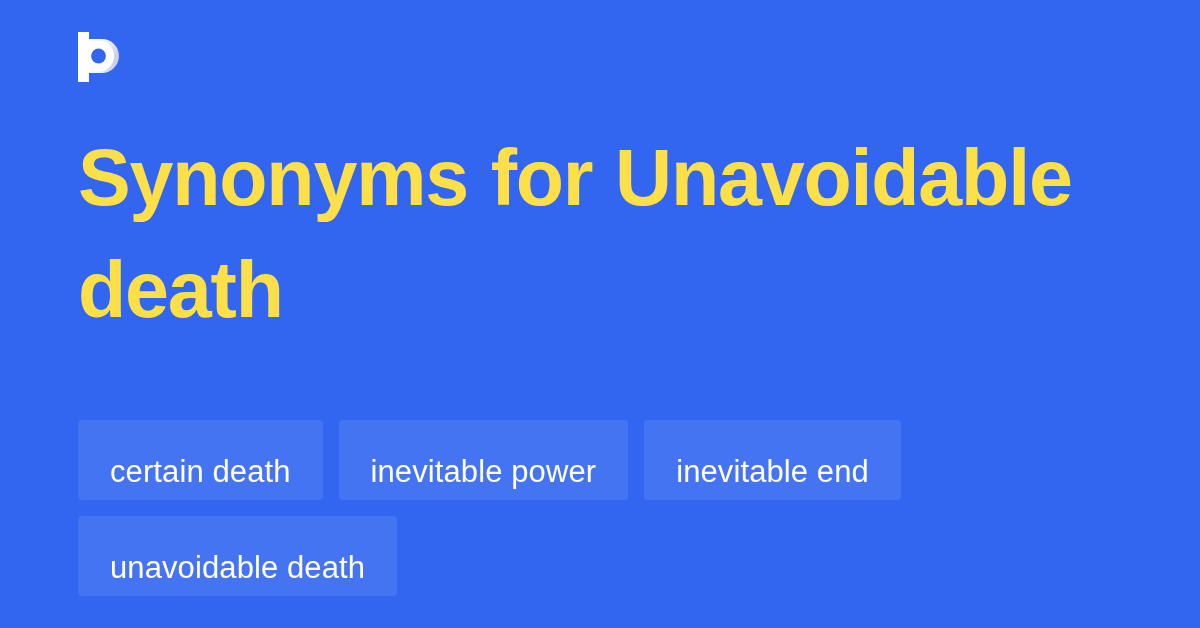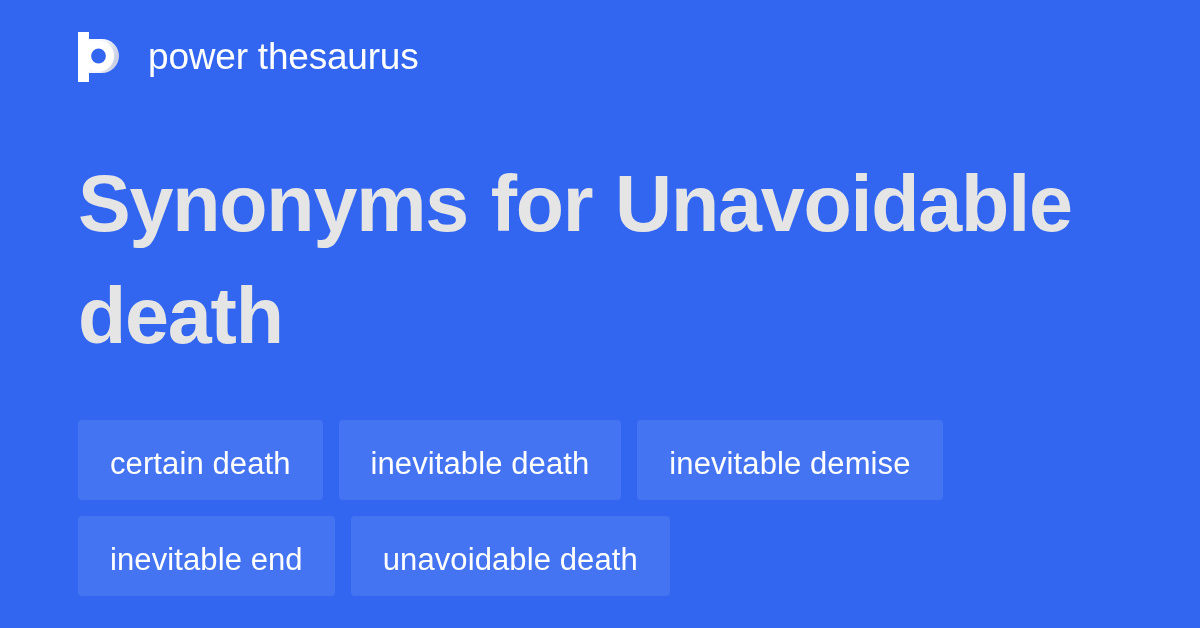--- a/index.html
+++ b/index.html
@@ -48,24 +48,24 @@
     line-height: 40px;
     font-weight: 400;
     letter-spacing: -0.2px;
     white-space: nowrap;
   }
 
   
   .headline {
     position: absolute;
     left: 78px;
-    top: 148px;
+    top: 122px;
     width: 1060px;
     margin: 0;
-    color: #e5e5e5;
+    color: #fde047;
     font-size: 79px;
     line-height: 112px;
     font-weight: 700;
     letter-spacing: -1.2px;
     word-spacing: 2px;
   }
 
   
   .chips {
     position: absolute;
@@ -73,21 +73,21 @@
     top: 420px;
     width: 1060px;
     display: flex;
     flex-wrap: wrap;
     gap: 16px;
   }
 
   .chip {
     height: 80px;
     box-sizing: border-box;
-    padding: 4px 32px;
+    padding: 12px 32px;
     border-radius: 4px;
     background: #4574f3;
     color: #ffffff;
     font-size: 31px;
     line-height: 80px;
     font-weight: 400;
     letter-spacing: 0.1px;
     white-space: nowrap;
     text-align: center;
   }
@@ -109,26 +109,24 @@
         </defs>
 
         <rect x="0" y="0" width="11" height="50" fill="#ffffff"></rect>
 
         <path d="M11 7 h13 a17 17 0 0 1 0 34 H11 Z" fill="url(#bowlGrad)"></path>
         <circle cx="20.5" cy="24" r="15.5" fill="#ffffff"></circle>
 
         <circle cx="20.5" cy="24" r="7.4" fill="#3366f0"></circle>
       </svg>
     </span>
-    <span class="brand-name">power thesaurus</span>
   </div>
 
   <h1 class="headline">Synonyms for Unavoidable death</h1>
 
   <div class="chips">
     <div class="chip">certain death</div>
-    <div class="chip">inevitable death</div>
-    <div class="chip">inevitable demise</div>
+    <div class="chip">inevitable power</div>
     <div class="chip">inevitable end</div>
     <div class="chip">unavoidable death</div>
   </div>
 
 </div>
 
 </body></html>

